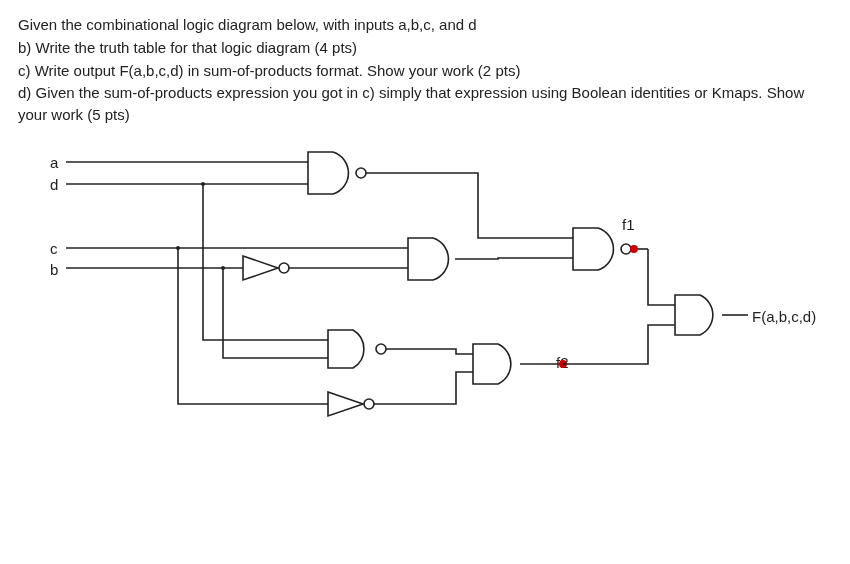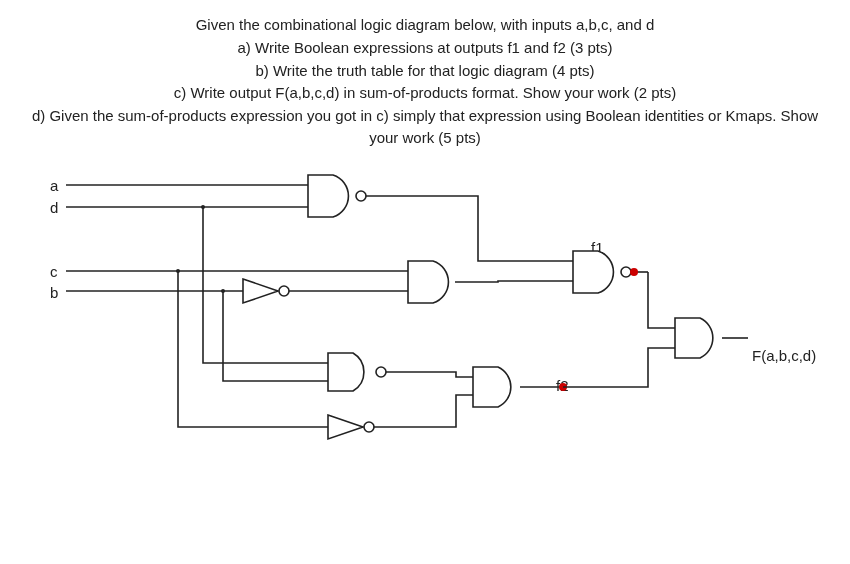--- a/index.html
+++ b/index.html
@@ -5,51 +5,50 @@
     * { box-sizing: border-box; margin: 0; padding: 0; }
     body {
       width: 850px;
       height: 564px;
       font-family: Arial, sans-serif;
       font-size: 15px;
       color: #222;
       background: #fff;
       padding: 14px 18px;
     }
-    .question-text { line-height: 1.45; margin-bottom: 14px; text-align: center; }
+    .question-text { line-height: 1.45; margin-bottom: 14px; }
     .question-text p { margin-bottom: 1px; }
     .diagram-area {
       position: relative;
       width: 100%;
       height: 380px;
       padding-top: 10px;
     }
     .input-label, .output-label, .node-label {
       position: absolute;
       font-size: 15px;
       color: #222;
     }
     .input-a { left: 32px; top: 14px; }
     .input-d { left: 32px; top: 36px; }
     .input-c { left: 32px; top: 100px; }
     .input-b { left: 32px; top: 121px; }
-    .label-f1 { left: 573px; top: 76px; }
+    .label-f1 { left: 604px; top: 76px; }
     .label-f2 { left: 538px; top: 214px; }
-    .output-F { left: 734px; top: 184px; }
+    .output-F { left: 734px; top: 168px; }
     svg { position: absolute; left: 0; top: 0; }
     .wire { stroke: #222; stroke-width: 1.6; fill: none; }
     .gate { stroke: #222; stroke-width: 1.6; fill: #fff; }
     .dot { fill: #c00; }
   </style>
 </head>
 <body>
 
 <div class="question-text">
   <p>Given the combinational logic diagram below, with inputs a,b,c, and d</p>
-  <p>a) Write Boolean expressions at outputs f1 and f2 (3 pts)</p>
   <p>b) Write the truth table for that logic diagram (4 pts)</p>
   <p>c) Write output F(a,b,c,d)  in sum-of-products format. Show your work (2 pts)</p>
   <p>d) Given the sum-of-products expression you got in c) simply that expression using Boolean identities or Kmaps. Show your work (5 pts)</p>
 </div>
 
 <div class="diagram-area">
 
   <span class="input-label input-a">a</span>
   <span class="input-label input-d">d</span>
   <span class="input-label input-c">c</span>

